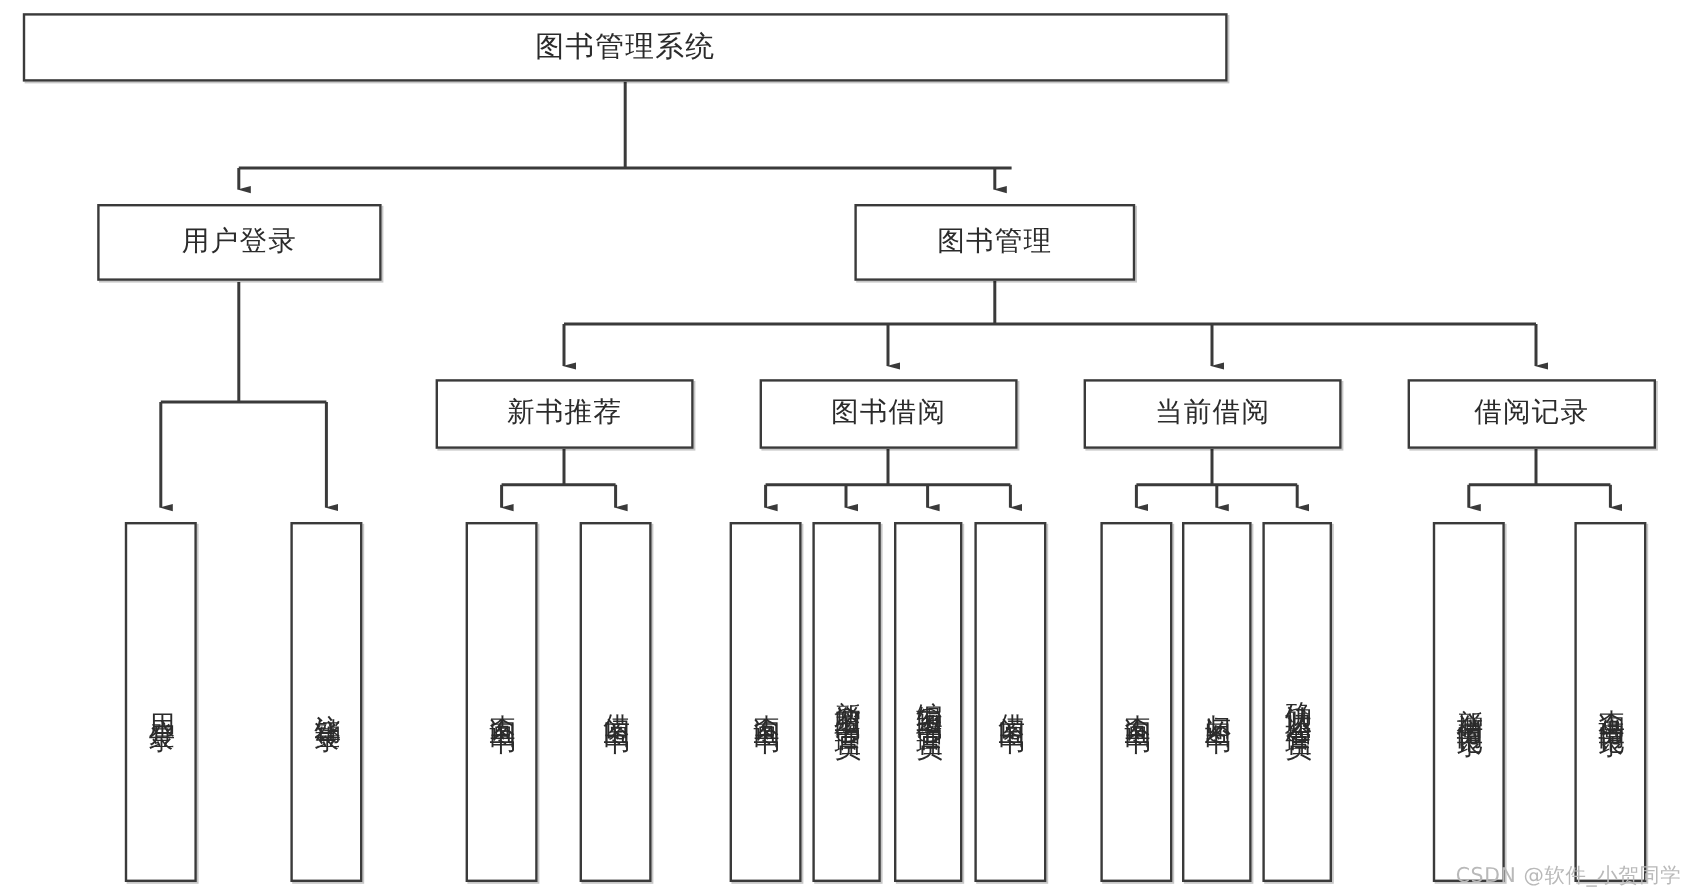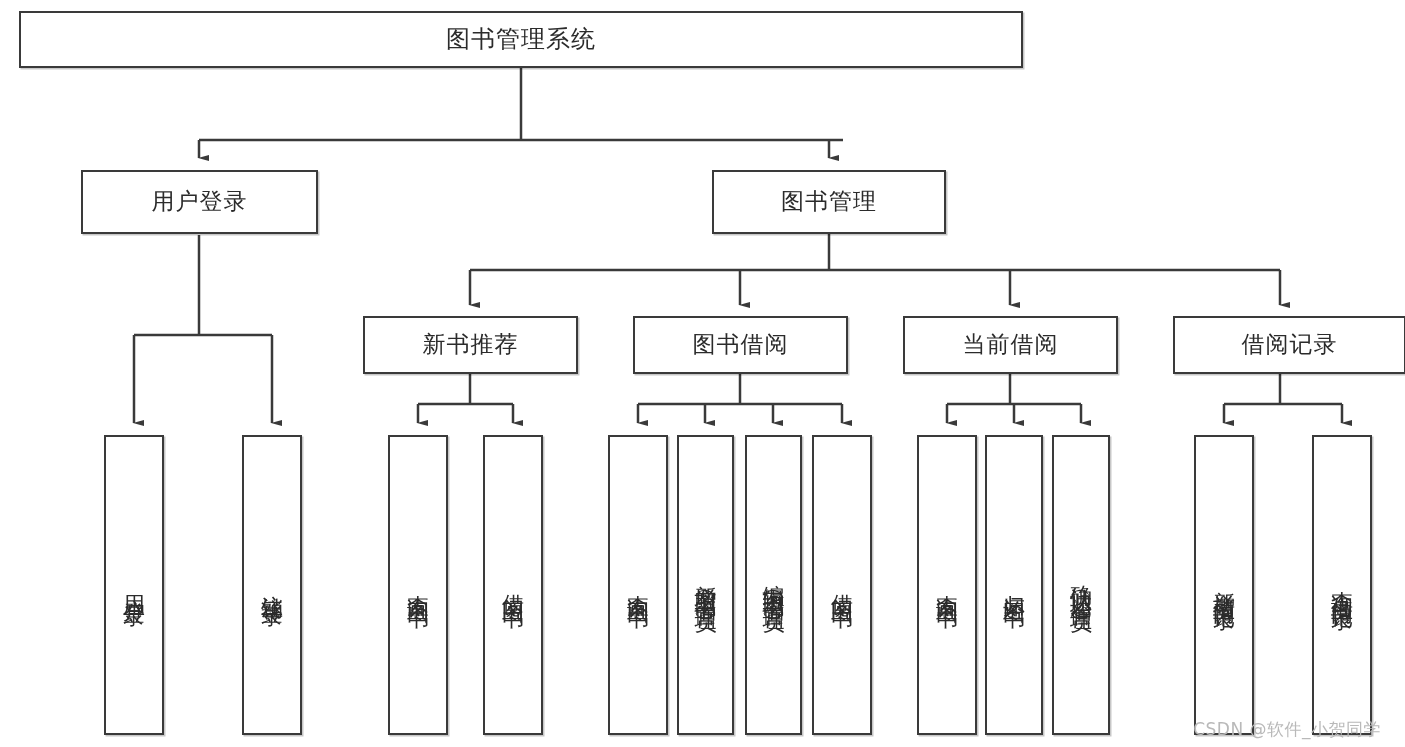--- a/index.html
+++ b/index.html
@@ -54,21 +54,21 @@
     justify-content: center;
     line-height: 1.0;
   }
   .node.v > span {
     display: block;
     writing-mode: vertical-rl;
     text-orientation: upright;
   }
   .watermark {
     position: absolute;
-    right: 24px;
+    right: 4px;
     bottom: 6px;
     font-size: 17px;
     color: #b9b9b9;
     letter-spacing: 0.5px;
     white-space: nowrap;
     user-select: none;
   }
 </style>
 </head>
 <body>
@@ -138,21 +138,21 @@
 
   <div class="node h" style="left:363px; top:316px; width:215px; height:58px;">
     <span>新书推荐</span>
   </div>
   <div class="node h" style="left:903px; top:316px; width:215px; height:58px;">
     <span>当前借阅</span>
   </div>
   <div class="node h" style="left:633px; top:316px; width:215px; height:58px;">
     <span>图书借阅</span>
   </div>
-  <div class="node h" style="left:1173px; top:316px; width:233px; height:58px;">
+  <div class="node h" style="left:1173px; top:316px; width:207px; height:58px;">
     <span>借阅记录</span>
   </div>
 
   <div class="node v" style="left:104px; top:435px; width:60px; height:300px;">
     <span>用户登录</span>
   </div>
   <div class="node v" style="left:242px; top:435px; width:60px; height:300px;">
     <span>注销登录</span>
   </div>
 

